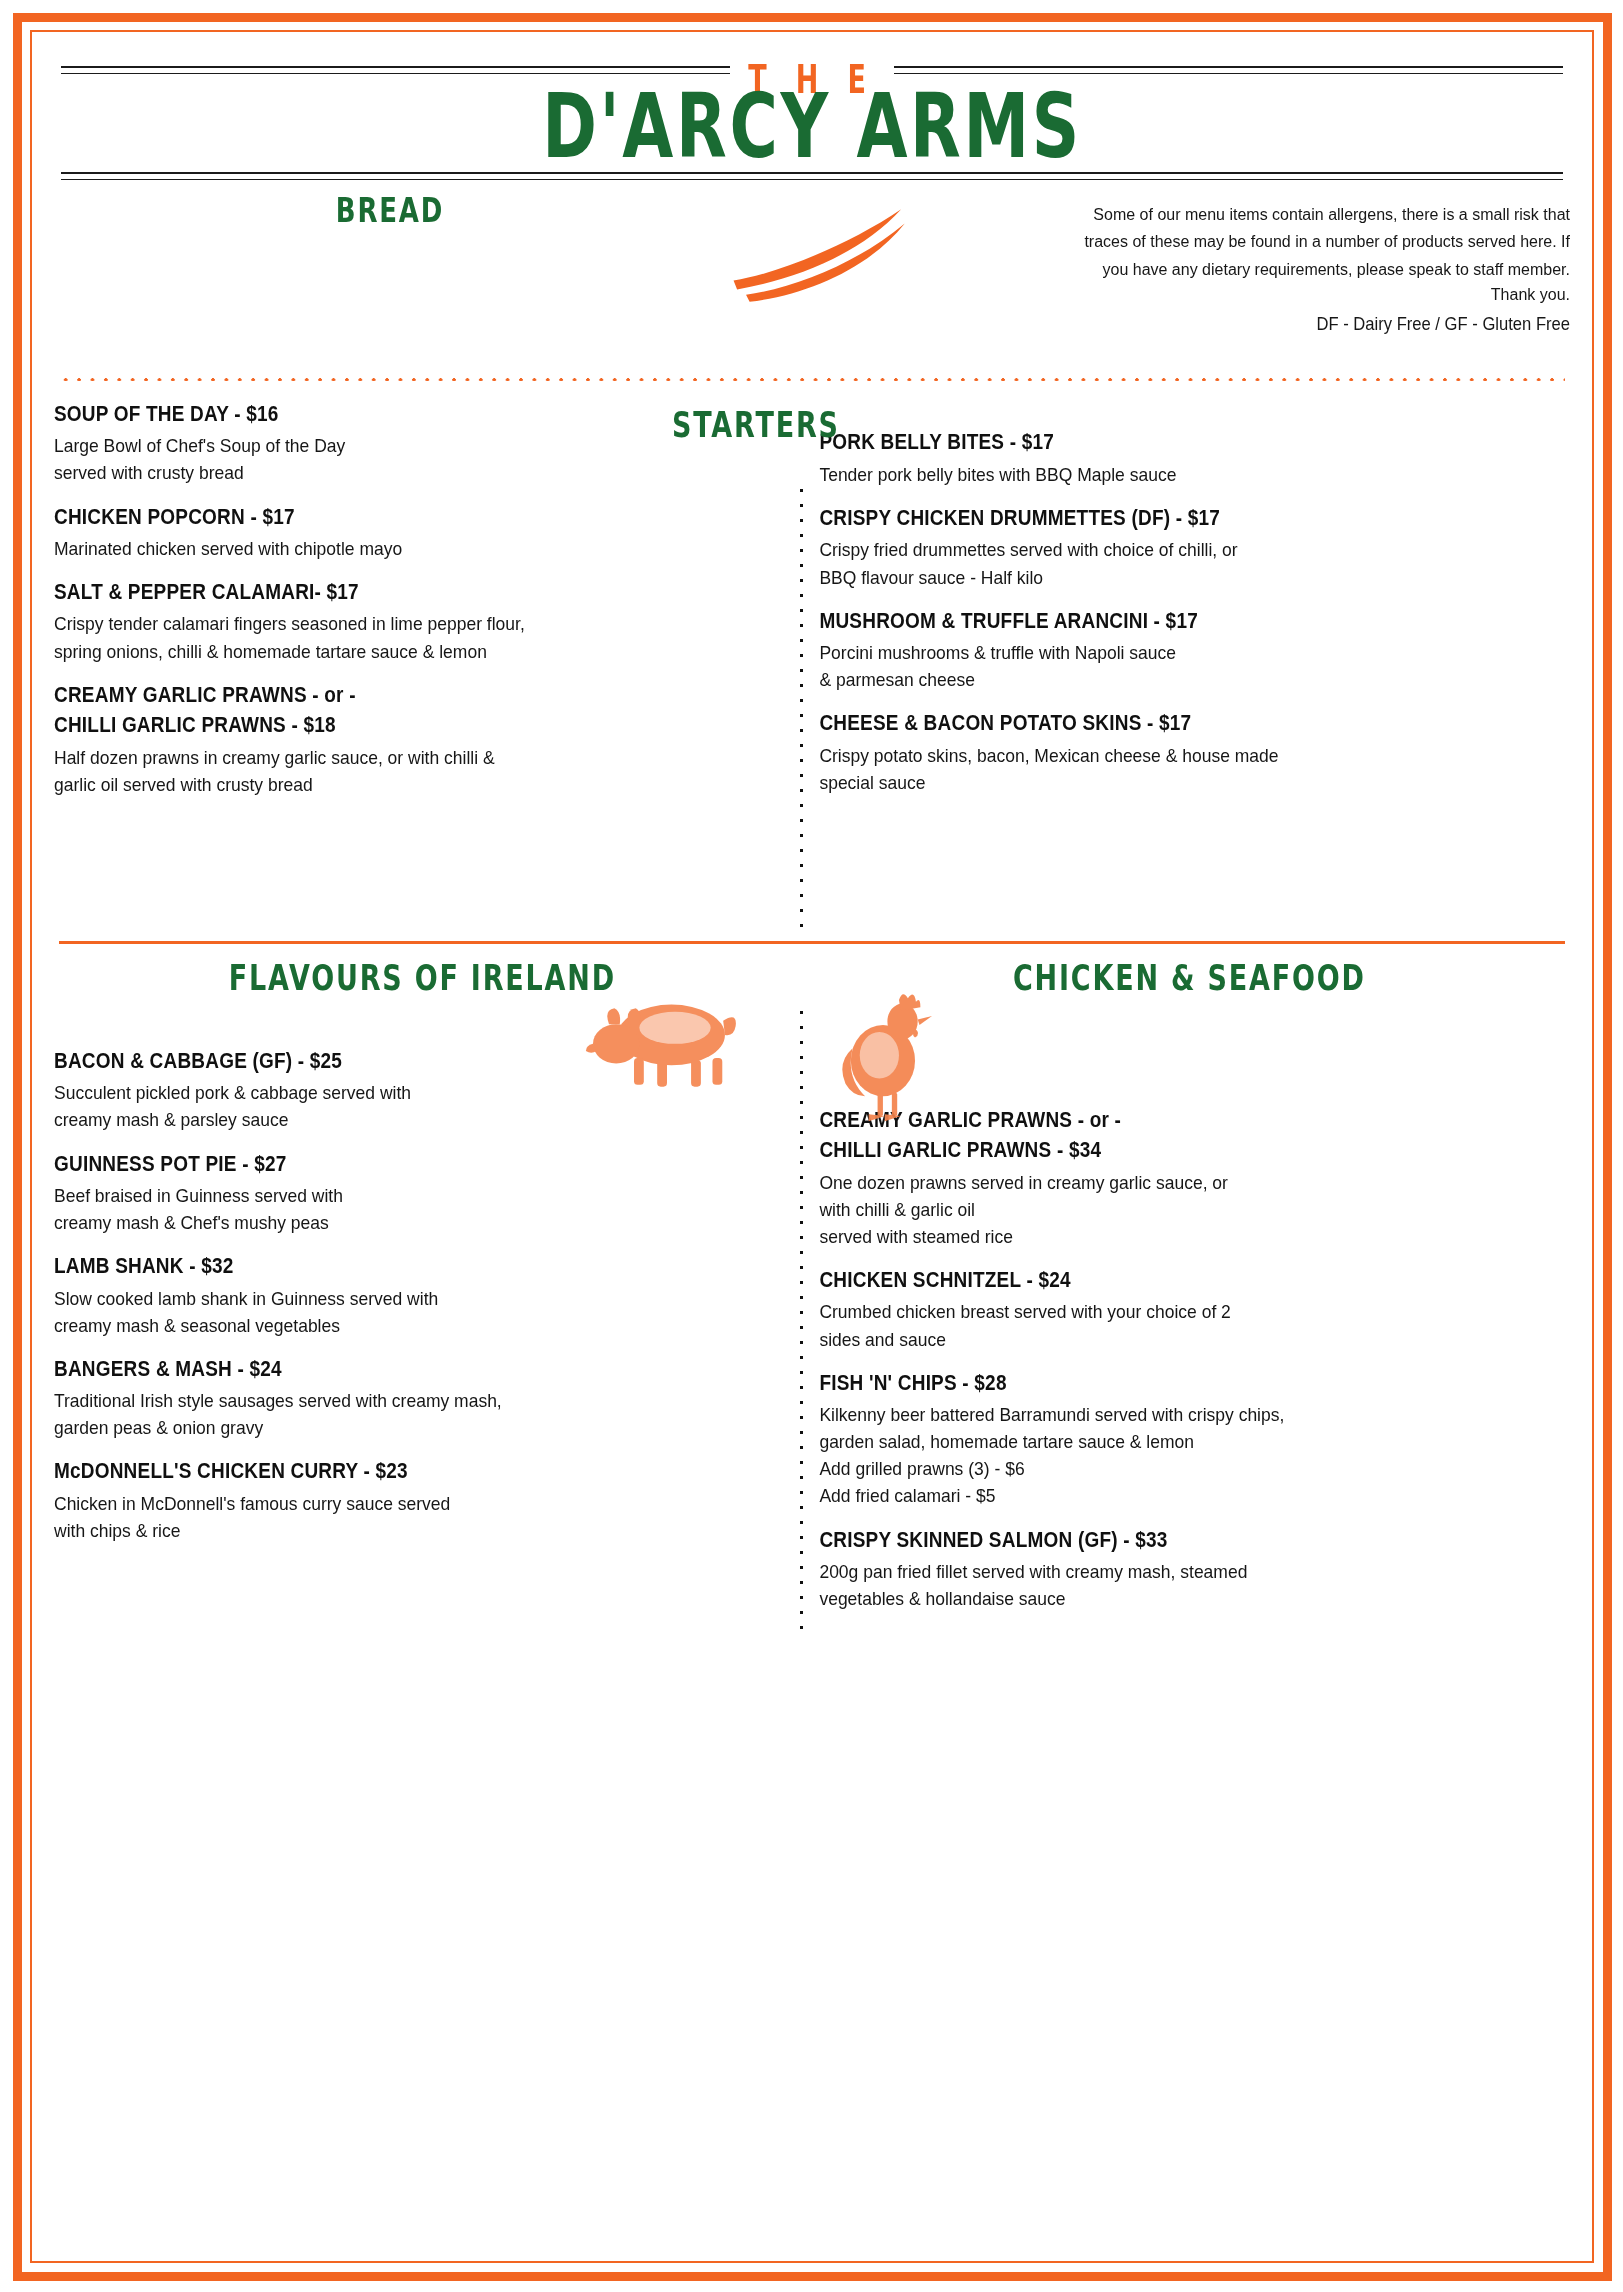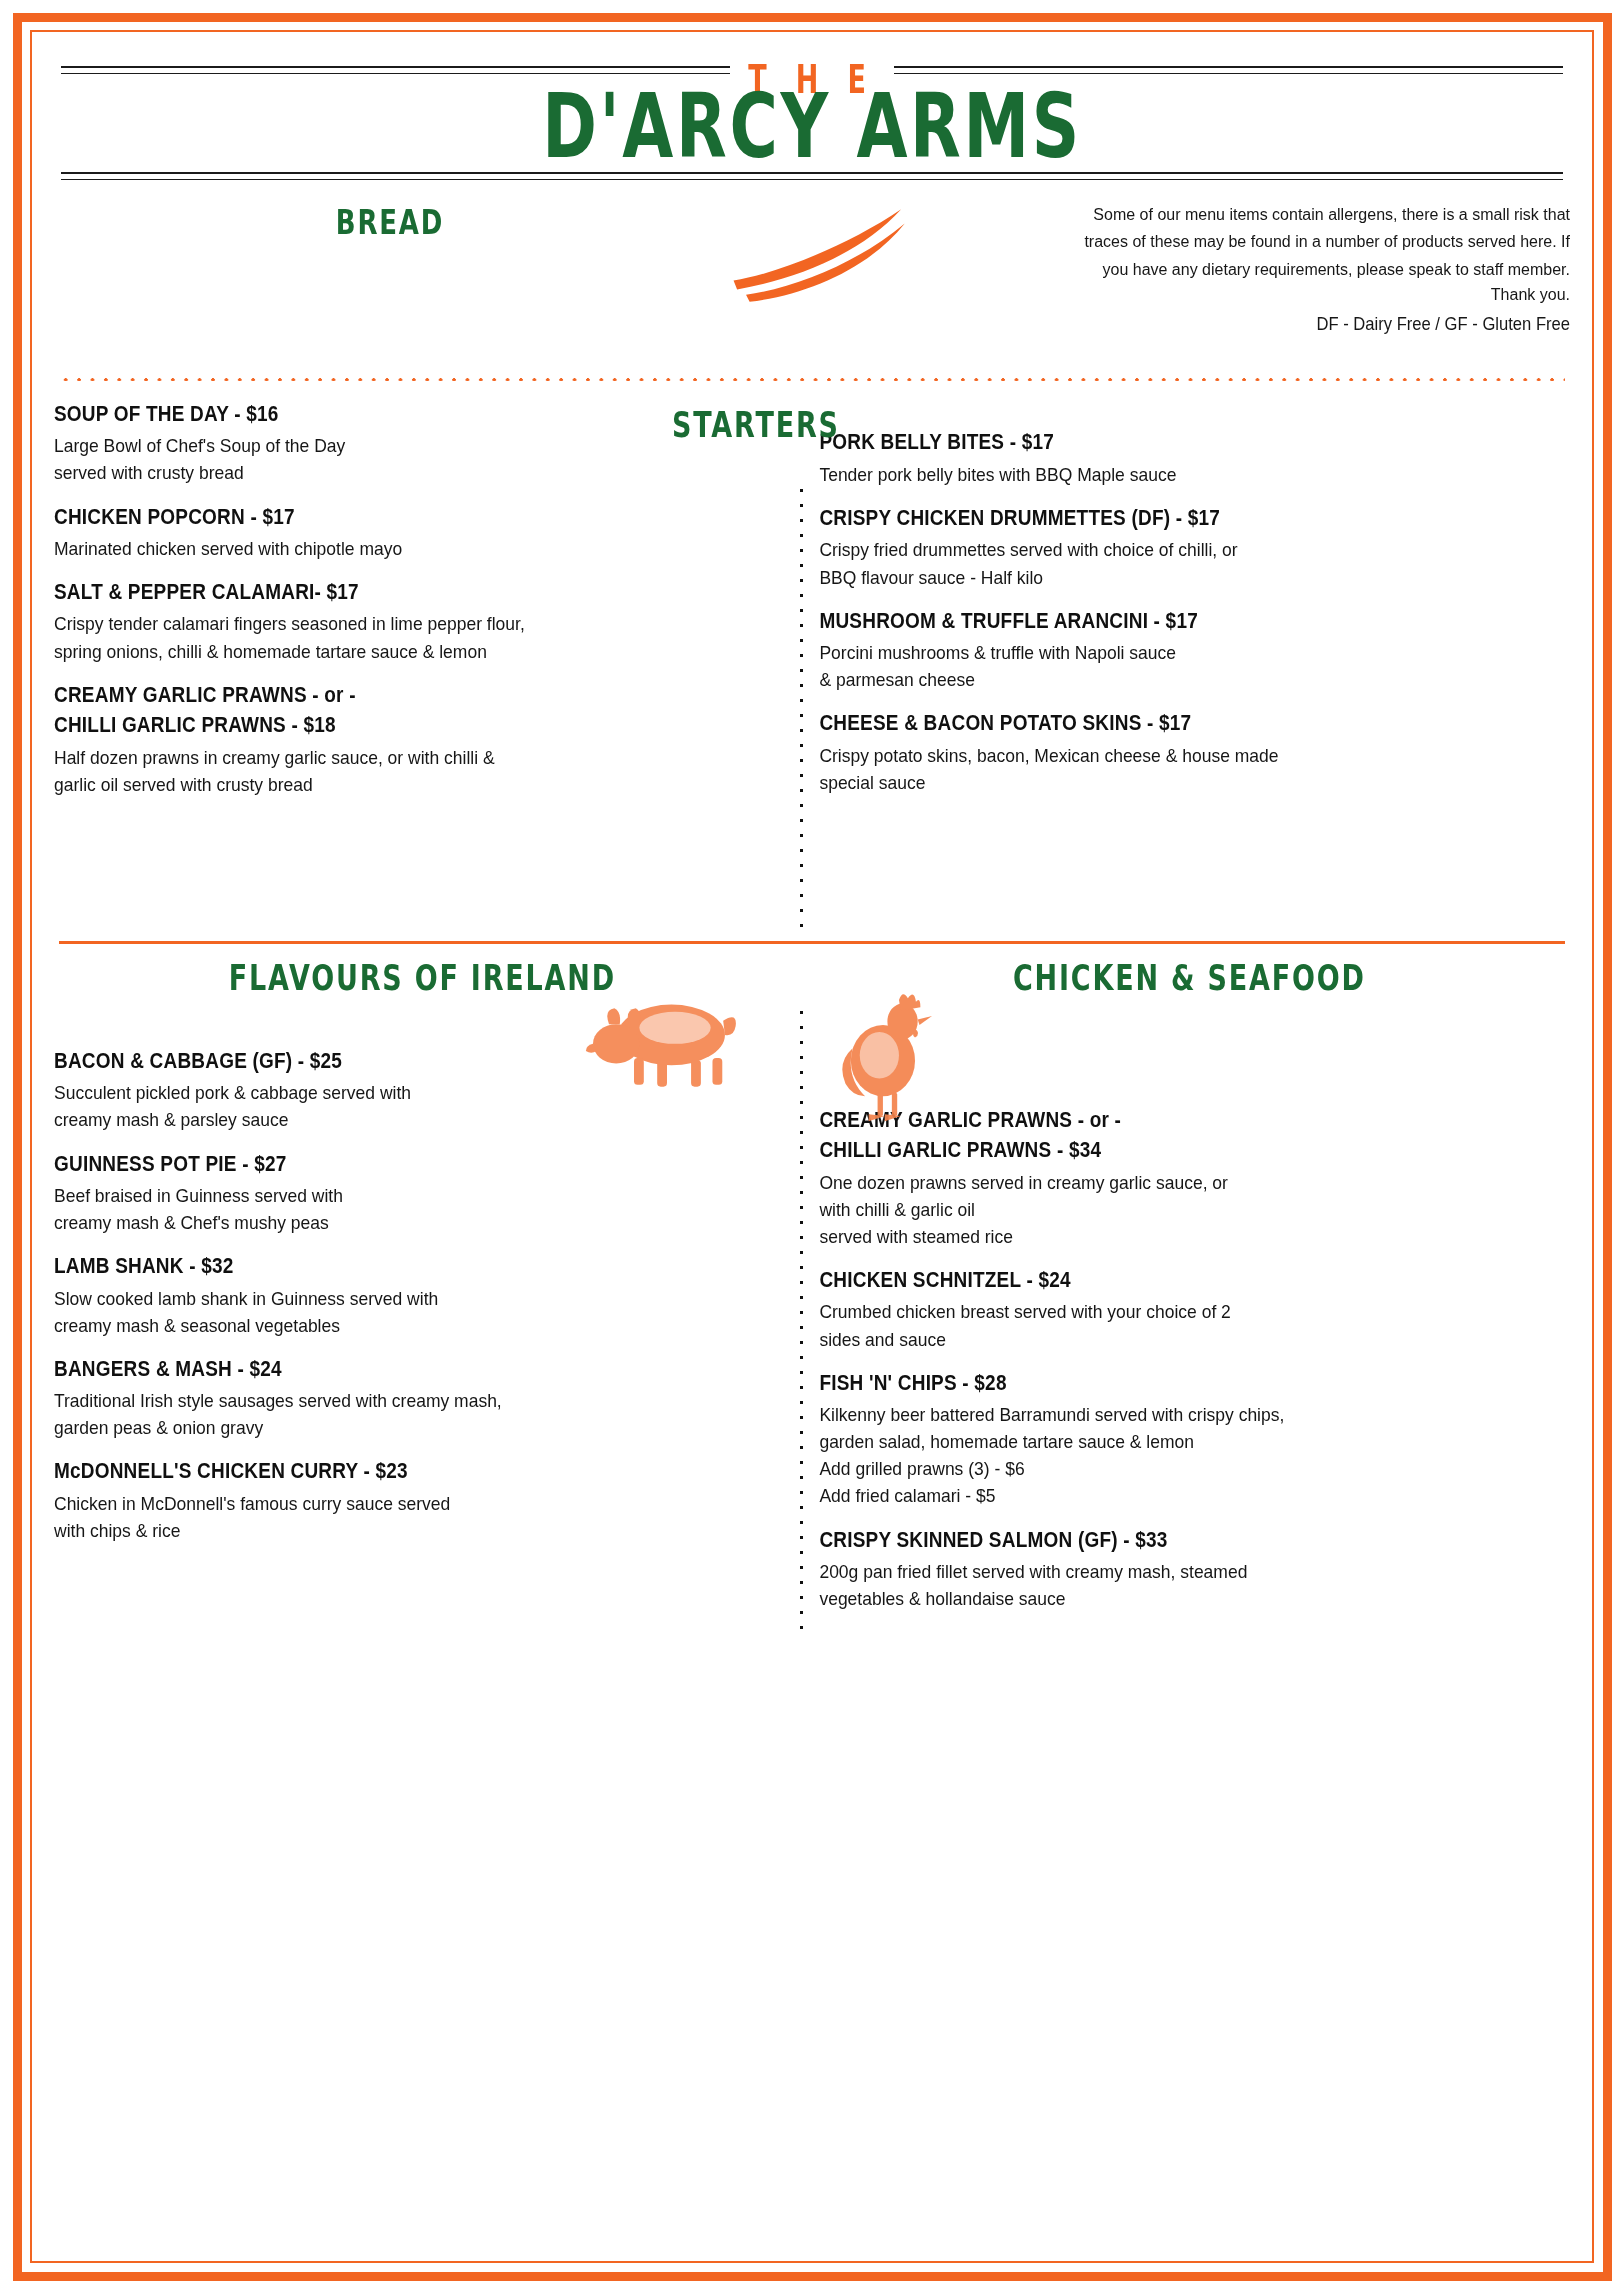--- a/index.html
+++ b/index.html
@@ -146,21 +146,20 @@
   .bread-allergen {
     position: relative;
     display: flex;
     height: 179px;
     padding-top: 7.2px;
   }
   .bread-col {
     width: 690px;
     text-align: center;
     padding-top: 3.6px;
-    margin-top: 12px;
   }
   .bread-title {
     font-size: 26px;
   }
   .bread-lines {
     margin-top: 16px;
   }
   .bread-line {
     font-family: "Liberation Sans", sans-serif;
     font-weight: bold;

